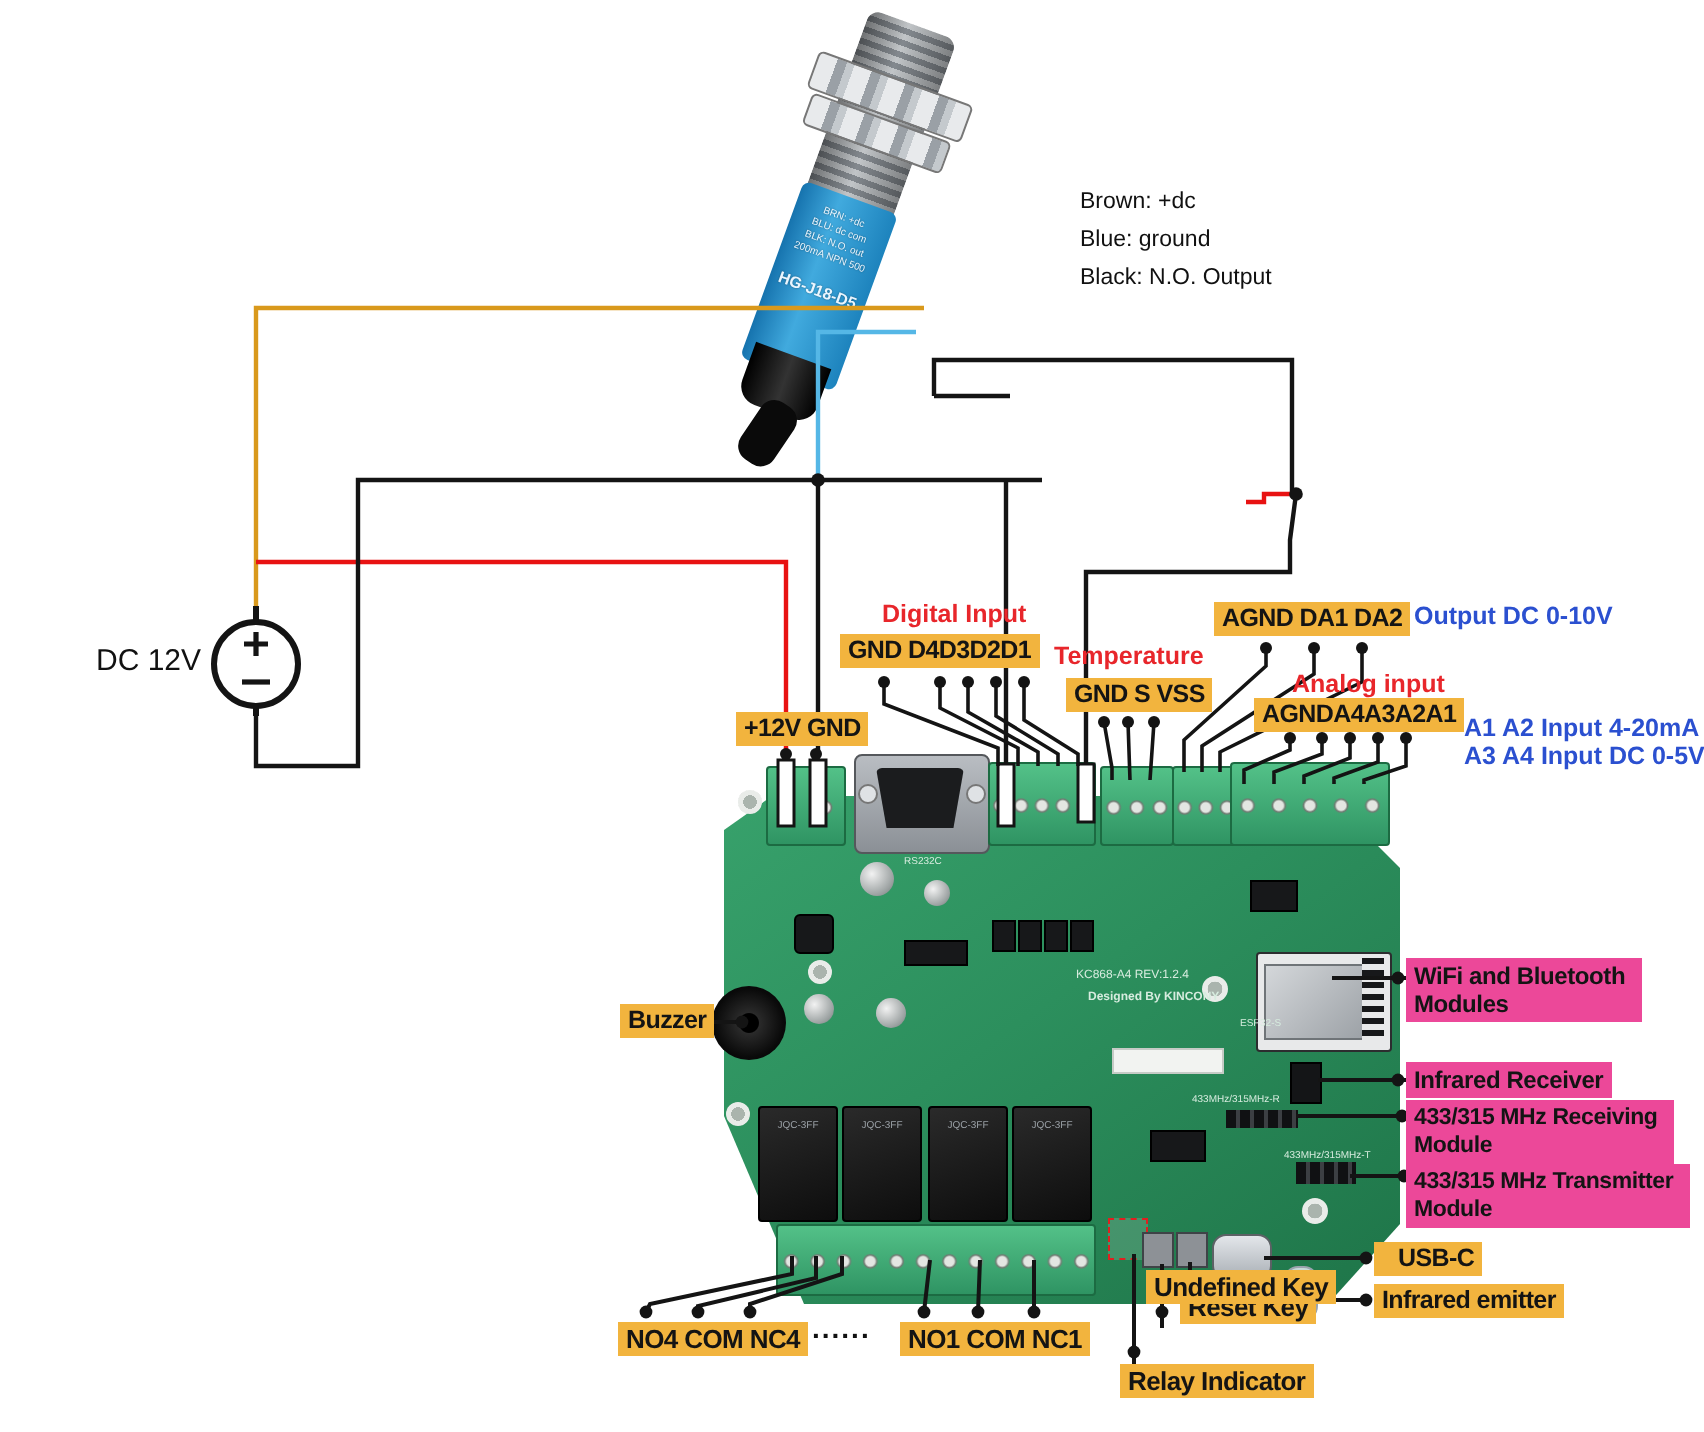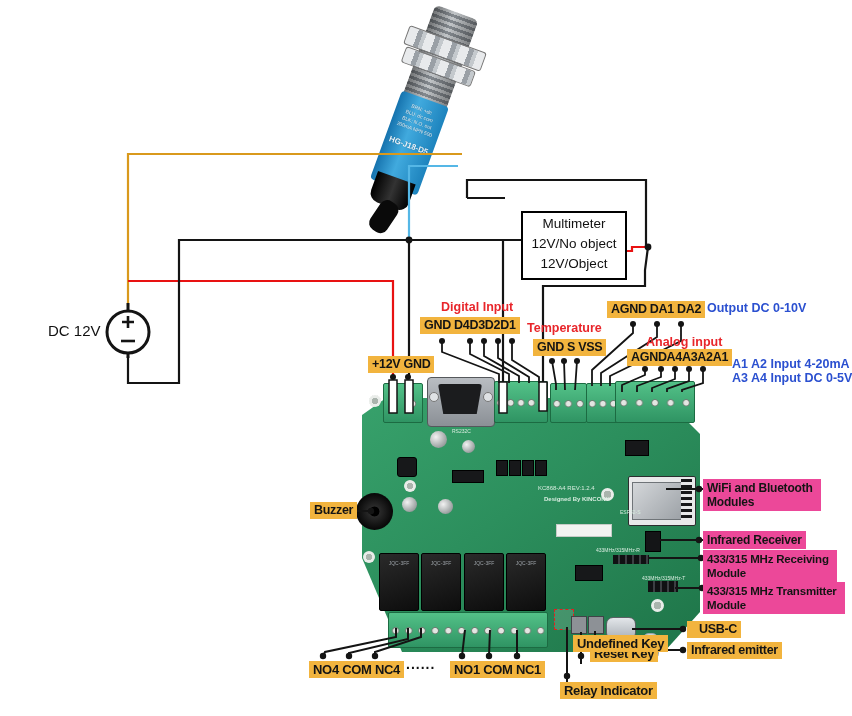--- a/index.html
+++ b/index.html
@@ -225,26 +225,26 @@
         <circle cx="699" cy="540" r="3.2"></circle>
         <circle cx="701" cy="558" r="3.2"></circle>
         <circle cx="702" cy="588" r="3.2"></circle>
       <circle cx="683" cy="629" r="3.2"></circle>
         <circle cx="683" cy="650" r="3.2"></circle>
       <circle cx="350" cy="511" r="3.2"></circle>
         <circle cx="371" cy="511" r="3.2"></circle>
     </g>
   </svg>
 
-
-  <div class="multimeter">
-    <div>Multimeter</div>
-    <div>12V/No object</div>
-    <div>12V/Object</div>
+  <div class="legend">
+    <div>Brown: +dc</div>
+    <div>Blue: ground</div>
+    <div>Black: N.O. Output</div>
   </div>
+
 
   <div class="dclabel">DC 12V</div>
 
   <div class="ylabel" style="left:368px;top:356px;">+12V GND</div>
   <div class="rtext" style="left:441px;top:300px;">Digital Input</div>
   <div class="ylabel" style="left:420px;top:317px;">GND D4D3D2D1</div>
   <div class="rtext" style="left:527px;top:321px;">Temperature</div>
   <div class="ylabel" style="left:533px;top:339px;">GND S VSS</div>
   <div class="ylabel" style="left:607px;top:301px;">AGND DA1 DA2</div>
   <div class="btext" style="left:707px;top:301px;">Output DC 0-10V</div>

